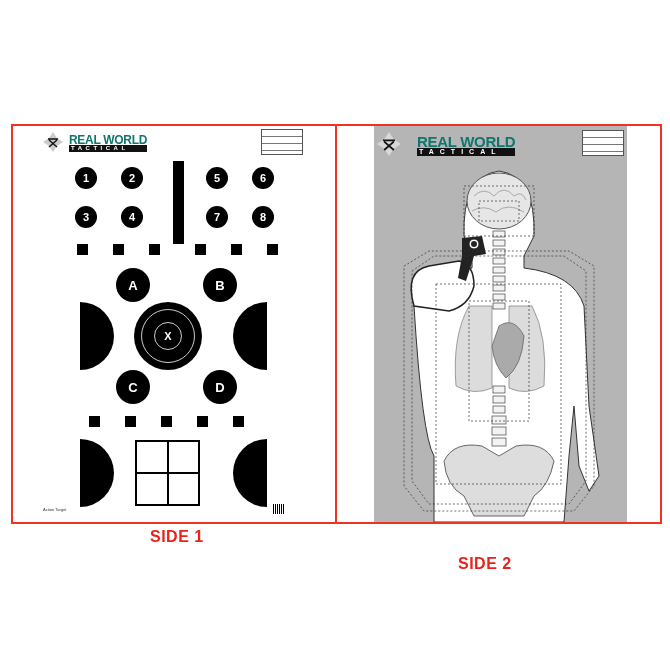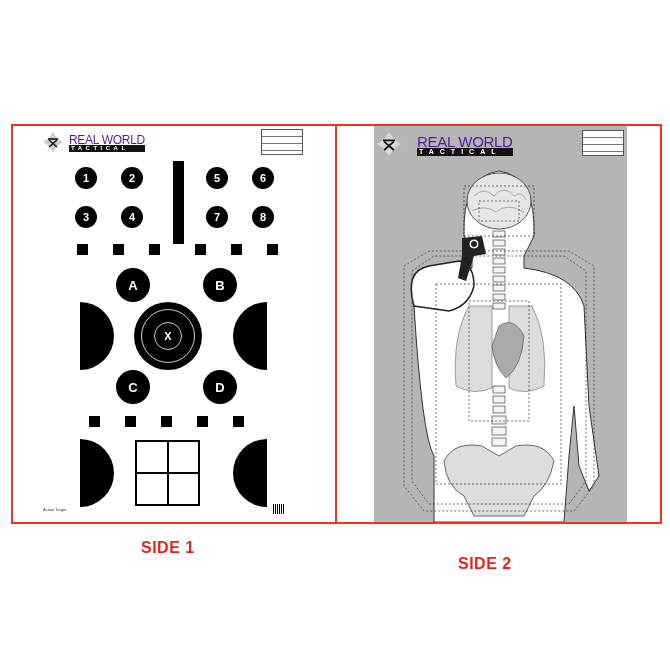--- a/index.html
+++ b/index.html
@@ -7,21 +7,21 @@
     .panel{position:absolute;top:124px;height:400px;border:2px solid #ee3322;box-sizing:border-box;background:#fff;}
     #panel1{left:11px;width:326px;}
     #panel2{left:335px;width:327px;}
     .side-label{position:absolute;top:528px;font-weight:bold;font-size:16px;color:#e8231c;letter-spacing:0.5px;}
     .abs{position:absolute;}
     .dot{position:absolute;width:22px;height:22px;border-radius:50%;background:#000;color:#fff;font-weight:bold;font-size:11px;display:flex;align-items:center;justify-content:center;}
     .big{width:34px;height:34px;font-size:13px;}
     .sq{position:absolute;width:11px;height:11px;background:#000;}
     .halfL{position:absolute;width:34px;height:68px;background:#000;border-radius:0 34px 34px 0;}
     .halfR{position:absolute;width:34px;height:68px;background:#000;border-radius:34px 0 0 34px;}
-    .logo-text{font-weight:400;font-size:12px;color:#4c1d95;line-height:10px;letter-spacing:-0.3px;}
+    .logo-text{font-weight:700;font-size:12px;color:#0f766e;line-height:10px;letter-spacing:-0.3px;}
     .logo-sub{font-size:6px;letter-spacing:3.5px;background:#111;color:#fff;padding:0 2px;line-height:7px;font-weight:bold;}
     .infobox{position:absolute;border:1px solid #555;background:#fff;}
     .infobox div{height:6px;border-bottom:1px solid #777;}
     .grid4{position:absolute;width:65px;height:66px;border:2px solid #000;box-sizing:border-box;}
     .grid4:before{content:"";position:absolute;left:50%;top:0;bottom:0;width:2px;background:#000;transform:translateX(-1px);}
     .grid4:after{content:"";position:absolute;top:50%;left:0;right:0;height:2px;background:#000;transform:translateY(-1px);}
     .graybg{position:absolute;left:37px;top:0;width:253px;height:396px;background:#b5b5b5;}
   </style>
 </head>
 <body>
@@ -83,21 +83,21 @@
   <div class="sq" style="left:184px;top:290px;"></div>
   <div class="sq" style="left:220px;top:290px;"></div>
 
   <div class="halfL" style="left:67px;top:313px;"></div>
   <div class="halfR" style="left:220px;top:313px;"></div>
   <div class="grid4" style="left:122px;top:314px;"></div>
 
   <div class="abs" style="left:30px;top:381px;font-size:4px;color:#333;">Action Target</div>
   <div class="abs" style="left:260px;top:378px;width:12px;height:10px;background:repeating-linear-gradient(90deg,#000 0 1px,#fff 1px 2px);"></div>
 </div>
-<div class="side-label" style="left:141px;margin-top:11px;">SIDE 1</div>
+<div class="side-label" style="left:150px;">SIDE 1</div>
 
 <div id="panel2" class="panel">
   <div class="graybg"></div>
   <div class="abs" style="left:40px;top:6px;width:24px;height:24px;">
     <svg width="24" height="24" viewBox="0 0 20 20">
         <polygon points="10,0 14,6 20,10 14,14 10,20 6,14 0,10 6,6" fill="#d8d8d8"></polygon>
         <path d="M5 7 H15 M6 8 L14 15 M14 8 L6 15" stroke="#111" stroke-width="1.5" fill="none"></path>
       </svg>
   </div>
   <div class="abs" style="left:80px;top:9px;">

